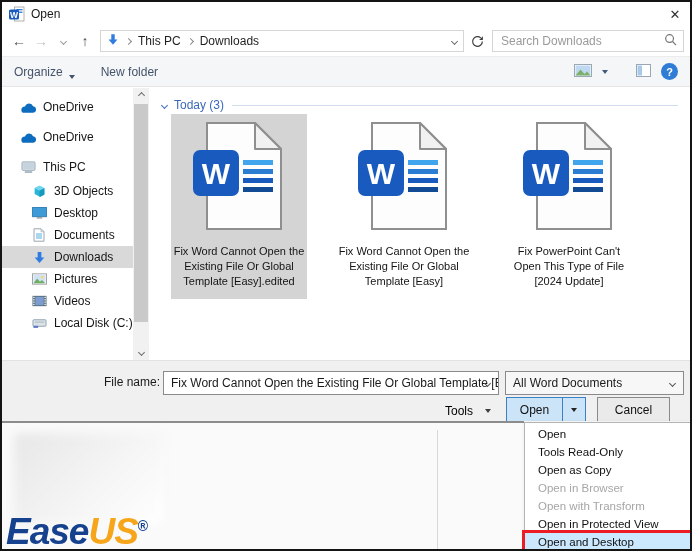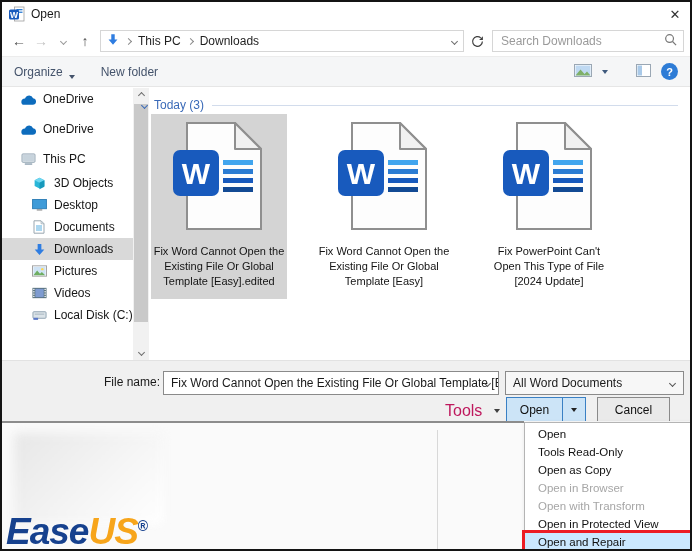--- a/index.html
+++ b/index.html
@@ -32,50 +32,50 @@
 
   
   .cmdbar{position:absolute;left:0;top:54px;width:100%;height:31px;background:#f5f6f7;border-top:1px solid #ececec;border-bottom:1px solid #e6e6e6;display:flex;align-items:center;padding:0 12px;font-size:12px;color:#44536b;}
   .cmd-item{display:flex;align-items:flex-end;gap:6px;margin-right:26px;}
   .tri{display:inline-block;width:0;height:0;border-left:3.5px solid transparent;border-right:3.5px solid transparent;border-top:4.5px solid #44536b;}
   .cmdbar .right{margin-left:auto;display:flex;align-items:center;gap:10px;}
   .help-circle{width:17px;height:17px;border-radius:50%;background:#2e7cd6;color:#fff;font-size:11px;font-weight:bold;display:flex;align-items:center;justify-content:center;}
 
   
   .main{position:absolute;left:0;top:86px;width:100%;height:272px;background:#fff;}
-  .sidebar{position:absolute;left:0;top:0;width:131px;height:100%;overflow:hidden;}
+  .sidebar{position:absolute;left:0;top:0;width:131px;height:100%;padding-top:8px;overflow:hidden;}
   .side-item{height:22px;display:flex;align-items:center;gap:7px;font-size:12px;color:#161616;padding-left:18px;white-space:nowrap;}
   .side-item.lvl1{padding-left:29px;}
   .side-item.selected{background:#d9d9d9;}
   .side-item:nth-child(1),.side-item:nth-child(2){margin-bottom:8px;}
   .side-item:nth-child(3){margin-bottom:2px;}
   .side-icon{width:16px;display:flex;justify-content:center;flex:0 0 16px;}
   .side-scroll{position:absolute;left:131px;top:0;width:16px;height:100%;background:#f1f1f1;}
   .scroll-arrow{position:absolute;left:0;width:16px;height:15px;display:flex;align-items:center;justify-content:center;background:#f1f1f1;}
   .scroll-arrow .chev{border-color:#6e6e6e;width:5px;height:5px;}
   .scroll-thumb{position:absolute;left:1px;top:16px;width:14px;height:218px;background:#c9c9c9;}
 
-  .files{position:absolute;left:133px;top:0;right:0;height:100%;}
+  .files{position:absolute;left:153px;top:0;right:0;height:100%;}
   .group-header{position:absolute;top:10px;left:7px;right:12px;display:flex;align-items:center;font-size:12px;color:#3a6ab8;}
   .group-header .chev{border-color:#3a6ab8;margin-right:7px;}
   .group-header .line{flex:1;height:1px;background:#d2dcec;margin-left:8px;}
   .tiles{position:absolute;top:26px;left:16px;display:flex;gap:29px;}
   .tile{width:136px;padding:6px 0 10px 0;text-align:center;}
   .tile.selected{background:#d4d4d4;}
   .tile .docicon{display:block;margin:0 auto;}
   .tile .caption{margin-top:12px;font-size:11px;line-height:15px;color:#141414;padding:0 2px;}
 
   
   .dlg-footer{position:absolute;left:0;top:358px;width:100%;height:62px;background:#f0f0f0;border-top:1px solid #e2e2e2;}
   .fn-label{position:absolute;left:98px;top:14px;width:60px;text-align:right;font-size:12px;color:#1a1a1a;}
   .combo{position:absolute;height:24px;border:1px solid #8a8a8a;display:flex;align-items:center;font-size:12px;color:#1a1a1a;padding:0 22px 0 7px;overflow:hidden;white-space:nowrap;}
   .combo .chev{position:absolute;right:8px;top:9px;border-color:#555;}
   .combo.filename{left:161px;top:10px;width:336px;background:#fff;}
   .combo.filetype{left:503px;top:10px;width:179px;background:#f7f7f7;}
-  .tools{position:absolute;left:443px;top:38px;height:24px;display:flex;align-items:center;gap:12px;font-size:16px;color:#be185d;}
+  .tools{position:absolute;left:443px;top:38px;height:24px;display:flex;align-items:center;gap:12px;font-size:12px;color:#000000;}
   .tools .tri{border-top-color:#3f3f3f;}
   .open-split{position:absolute;left:504px;top:36px;width:80px;height:26px;border:1px solid #3a80c4;background:#cce4f7;display:flex;}
   .open-main{width:55px;display:flex;align-items:center;justify-content:center;font-size:12px;color:#111;}
   .open-arrow{flex:1;border-left:1px solid #3a80c4;display:flex;align-items:center;justify-content:center;}
   .open-arrow .tri{border-top-color:#222;}
   .cancel-btn{position:absolute;left:595px;top:36px;width:73px;height:26px;border:1px solid #8a8a8a;background:#eaeaea;display:flex;align-items:center;justify-content:center;font-size:12px;color:#111;}
 
   
   .page-bottom{position:absolute;left:0;top:419px;width:100%;height:130px;background:#fafafa;}
   .dlg-bottom-edge{position:absolute;left:0;top:0;width:522px;height:2px;background:#8c8c8c;}
@@ -367,16 +367,16 @@
     </div>
   </div>
 
   <div class="open-menu">
       <div class="menu-item">Open</div>
       <div class="menu-item">Tools Read-Only</div>
       <div class="menu-item">Open as Copy</div>
       <div class="menu-item disabled">Open in Browser</div>
       <div class="menu-item disabled">Open with Transform</div>
       <div class="menu-item">Open in Protected View</div>
-      <div class="menu-item highlighted">Open and Repair</div>
+      <div class="menu-item highlighted">Open and Desktop</div>
     </div>
 
 </div>
 
 </body></html>

